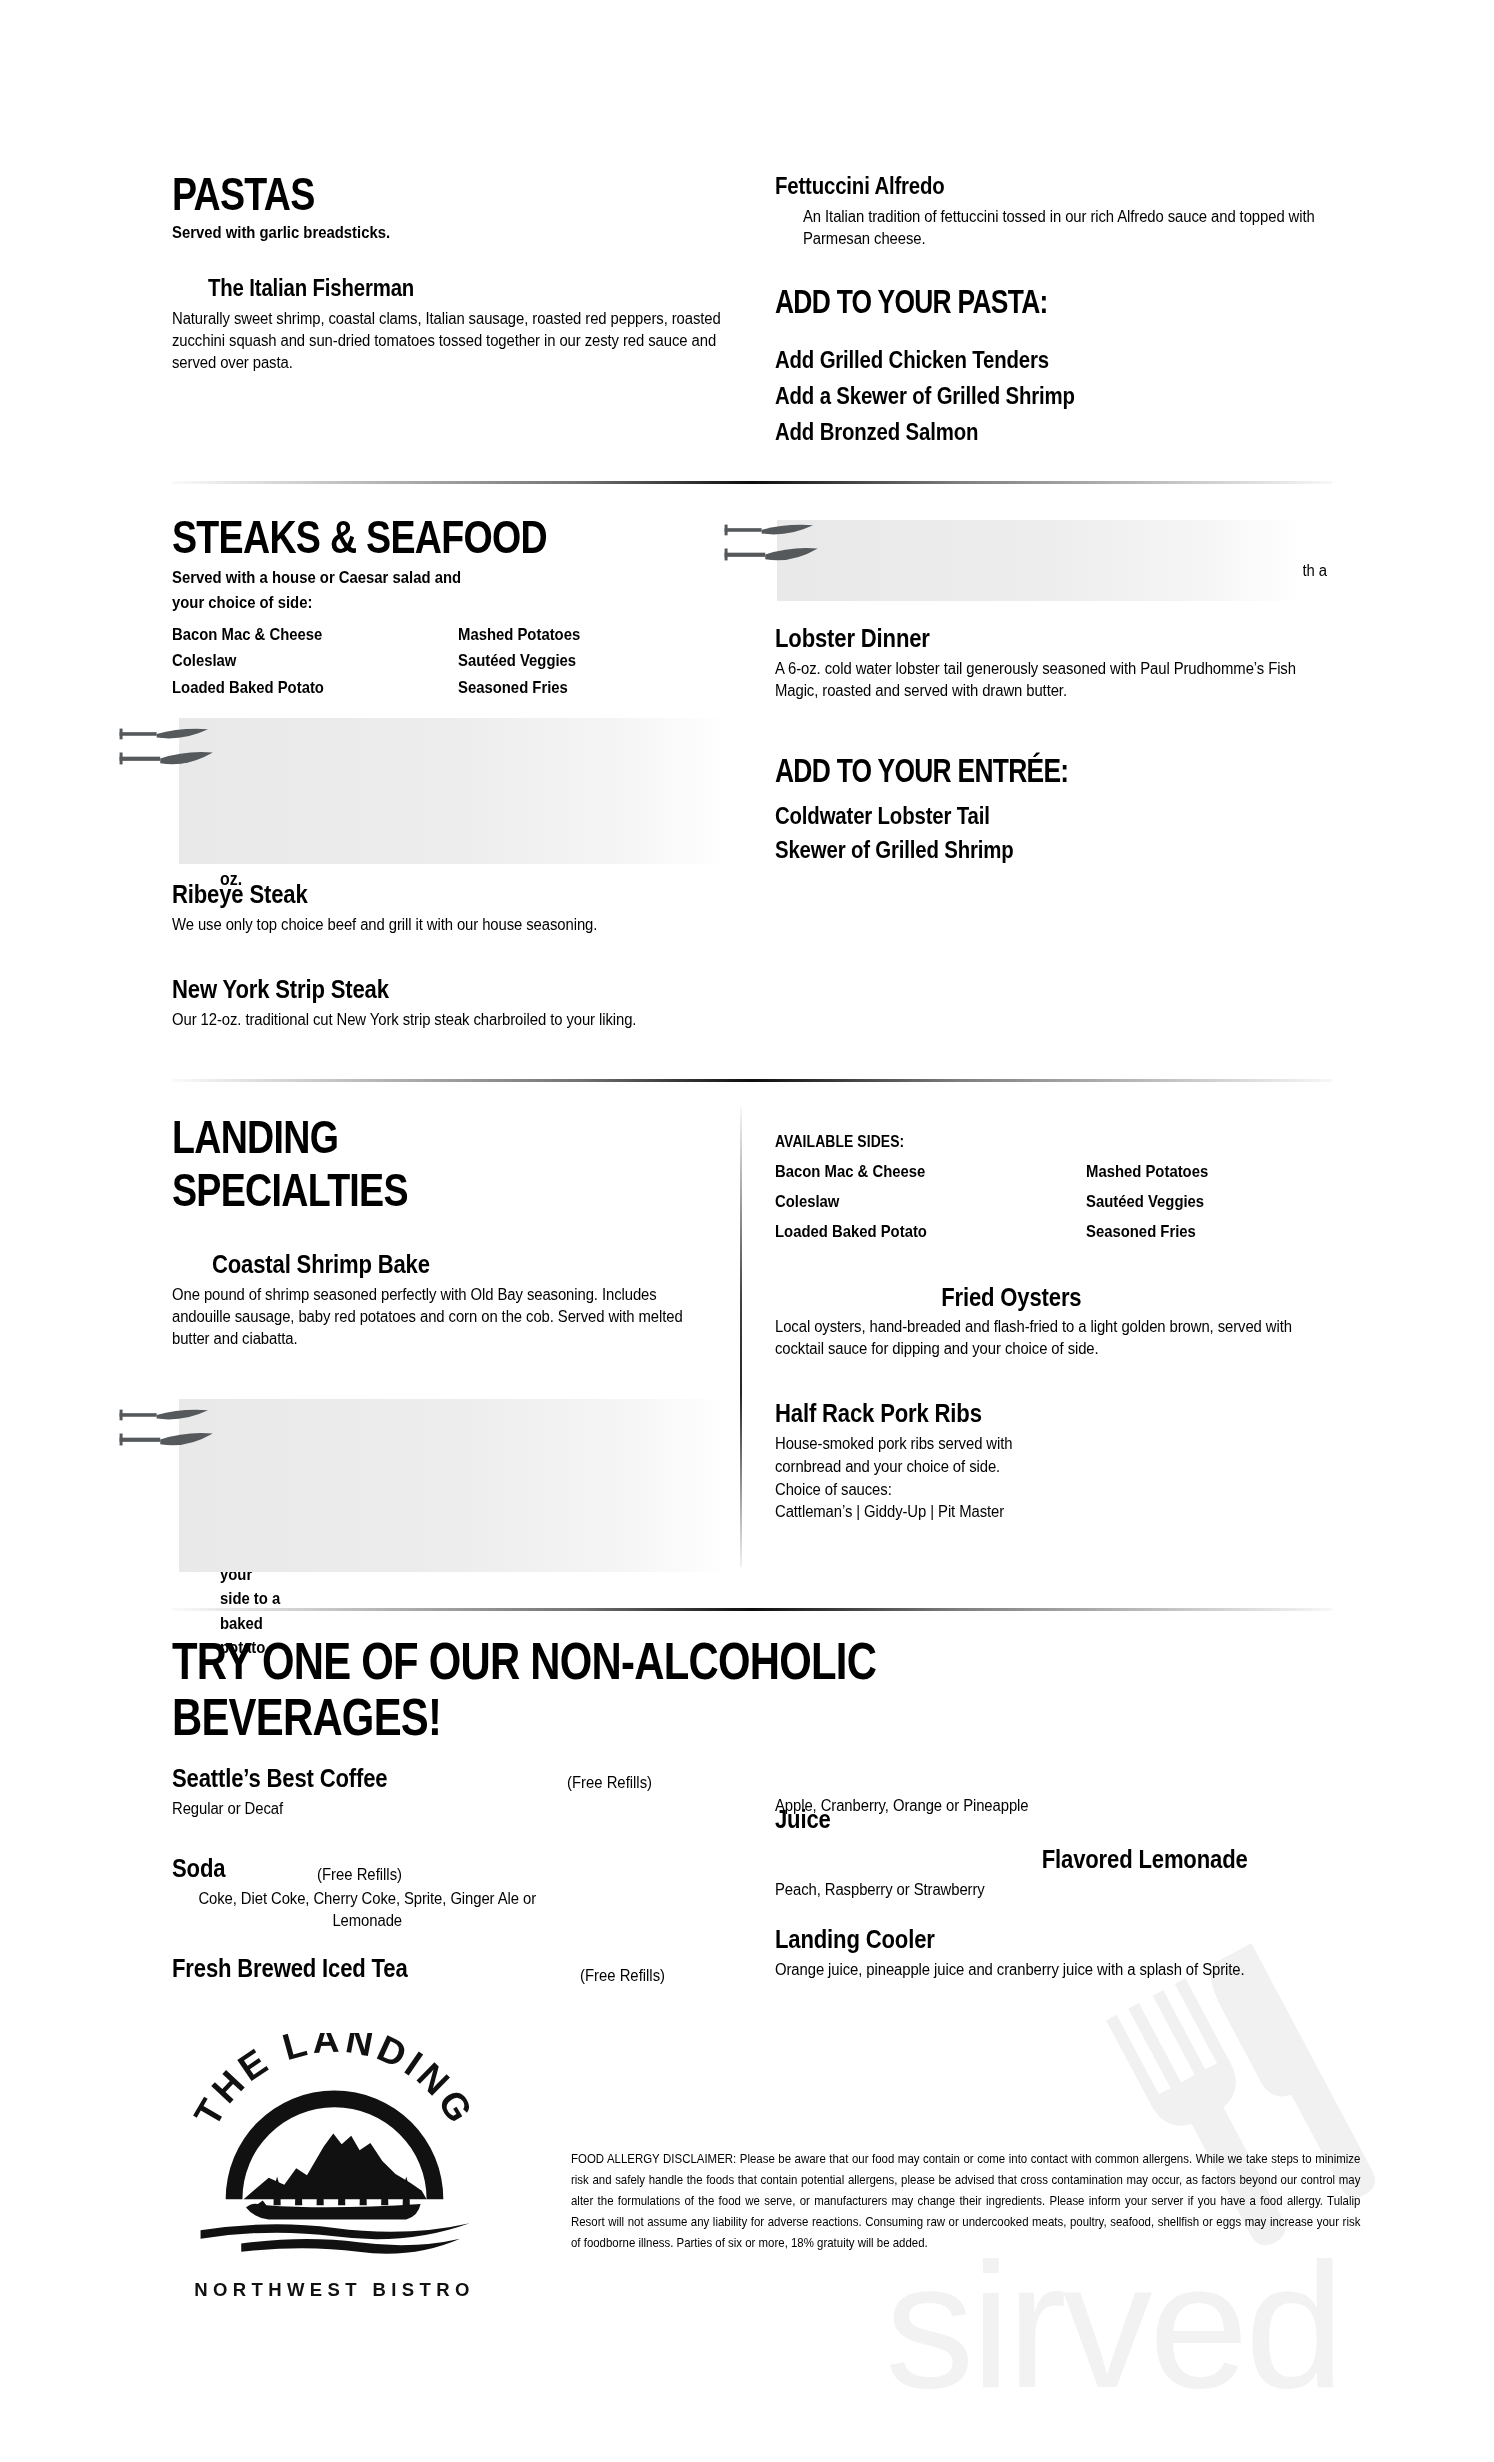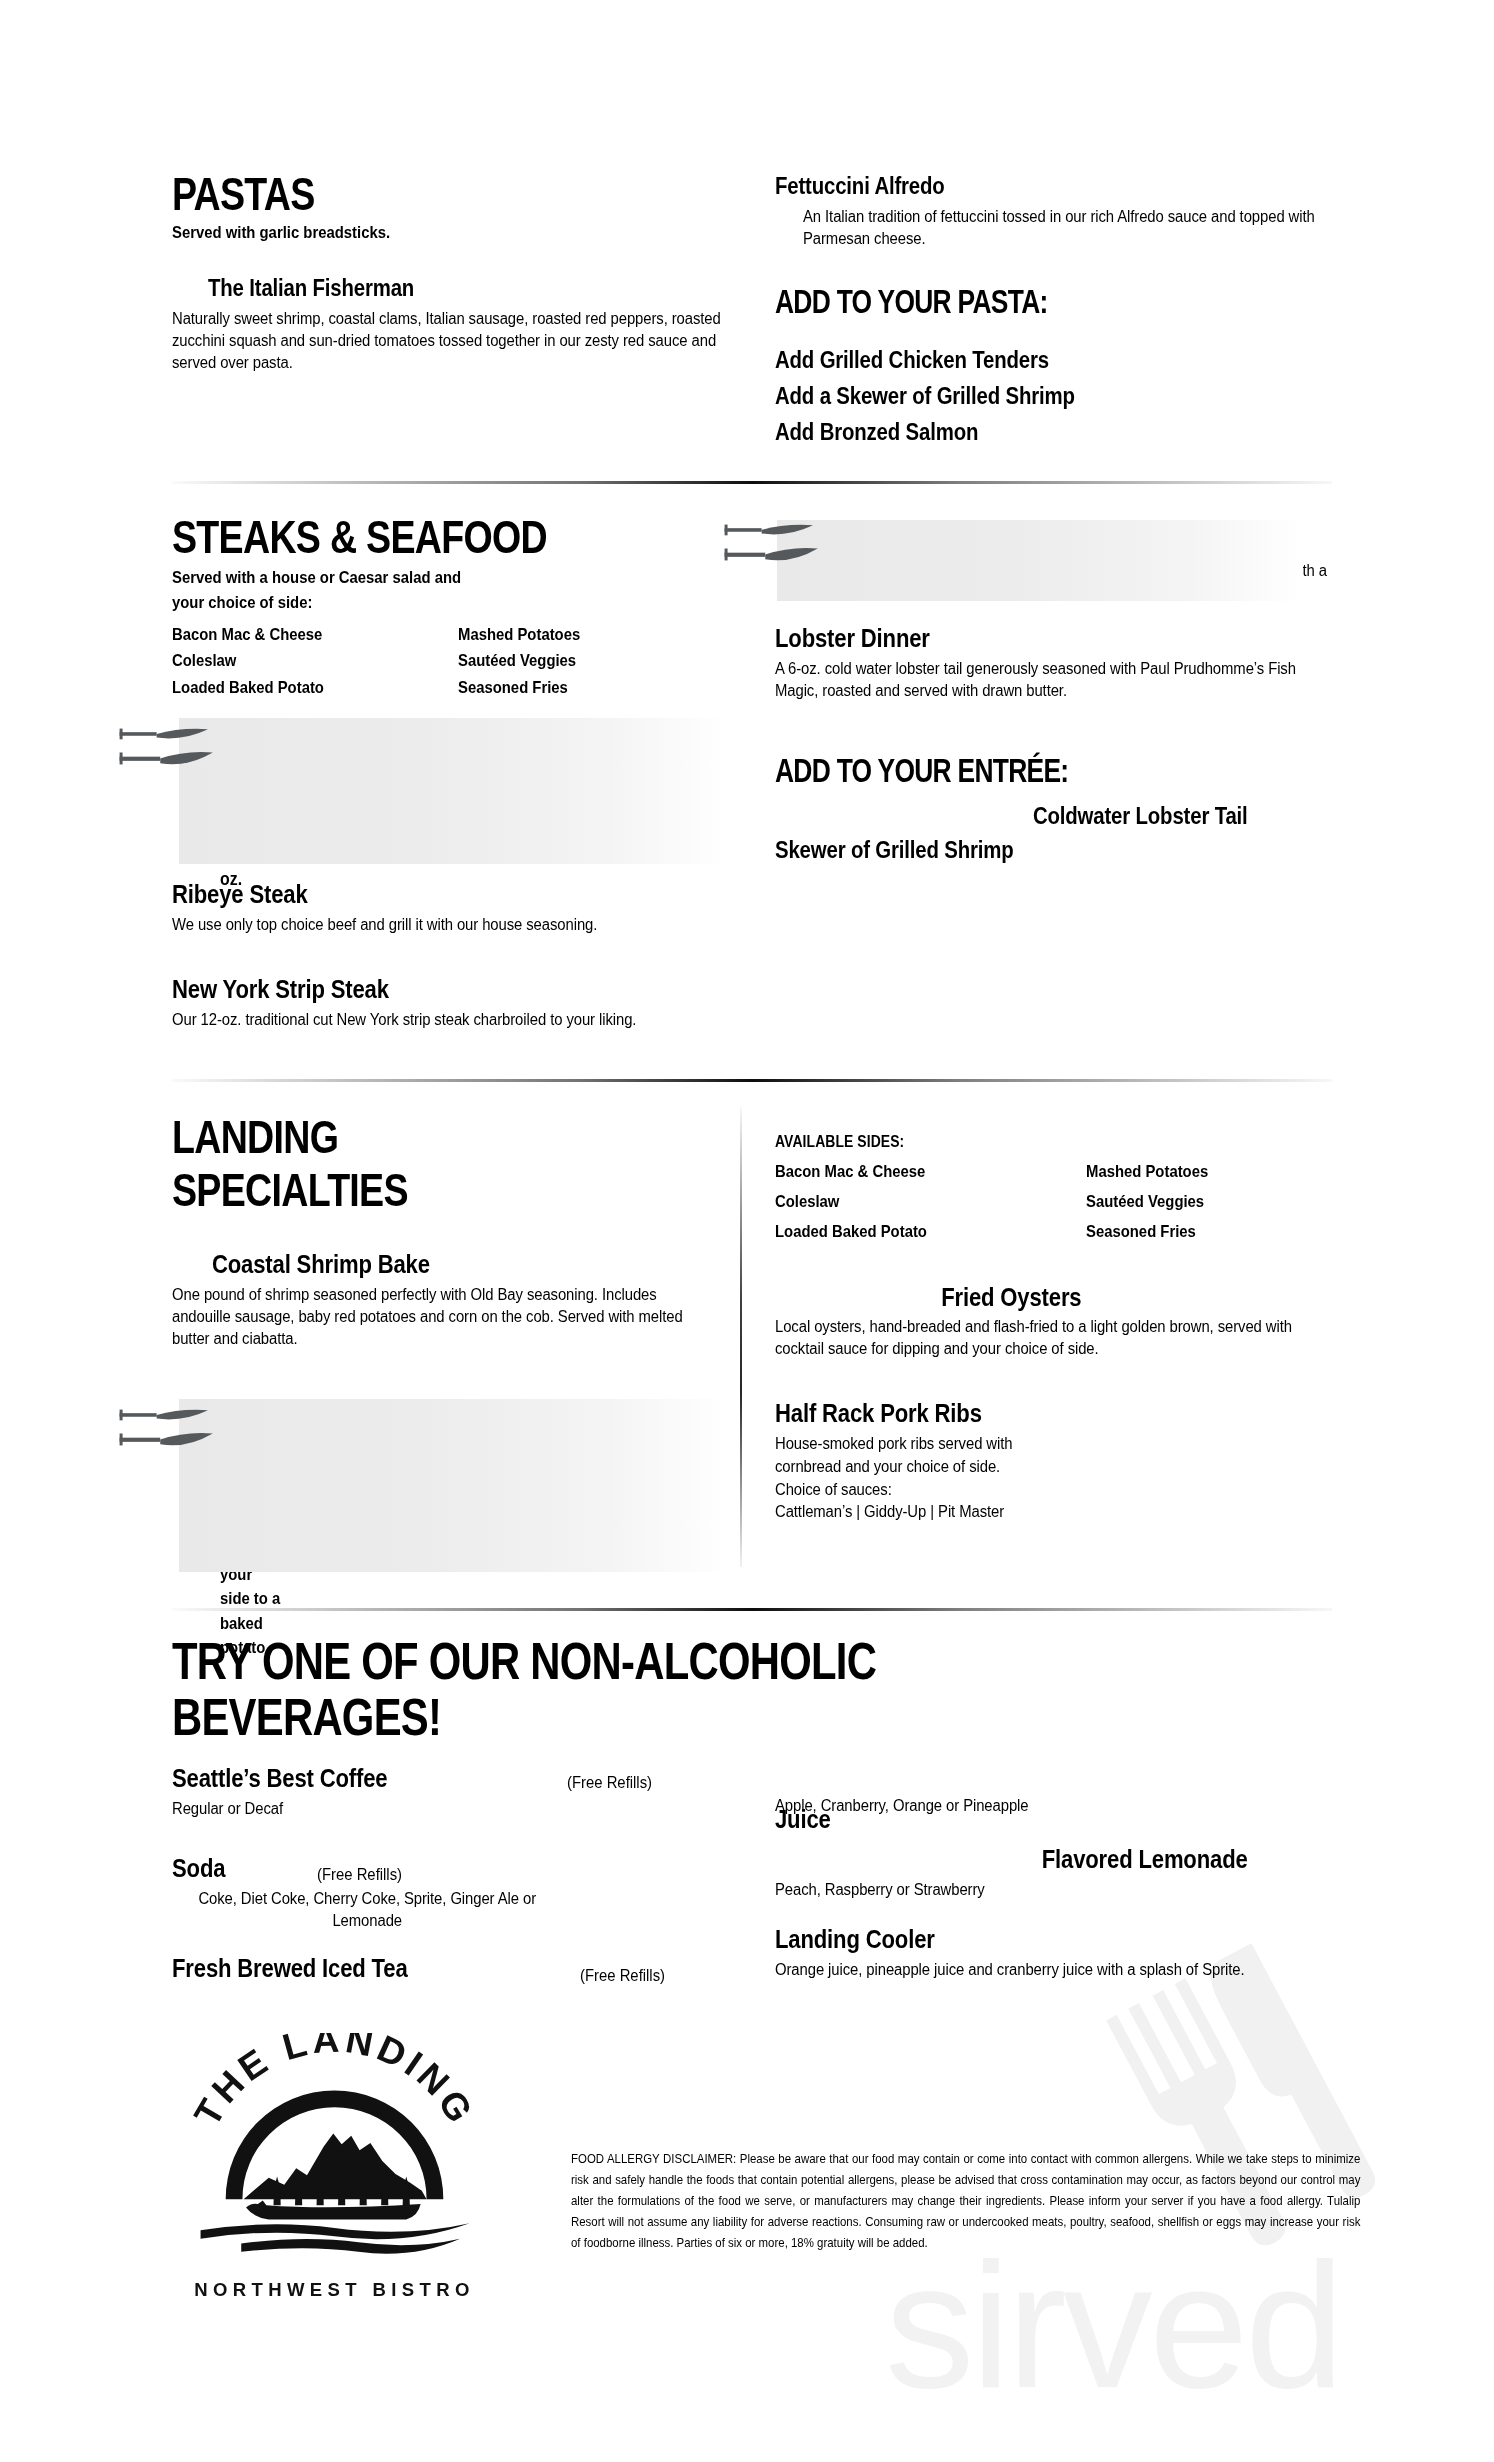--- a/index.html
+++ b/index.html
@@ -238,21 +238,21 @@
     <div class="colR" style="top:624px;">
       <div class="item-name-lg">Lobster Dinner</div>
     </div>
     <div class="colR" style="top:657px;">
       <div class="desc" style="width:622px;">A 6-oz. cold water lobster tail generously seasoned with Paul Prudhomme’s Fish Magic, roasted and served with drawn butter.</div>
     </div>
 
     <div class="colR" style="top:756px;">
       <div class="mega" style="font-size:33px;">ADD TO YOUR ENTRÉE:</div>
     </div>
-    <div class="colR" style="top:803px;text-align:right;">
+    <div class="colR" style="top:803px;">
       <div class="item-name">Coldwater Lobster Tail</div>
     </div>
     <div class="colR" style="top:837px;">
       <div class="item-name">Skewer of Grilled Shrimp</div>
     </div>
   </div>
 
   <div class="rule" style="top:1079px;"></div>
 
   <div class="sec">

